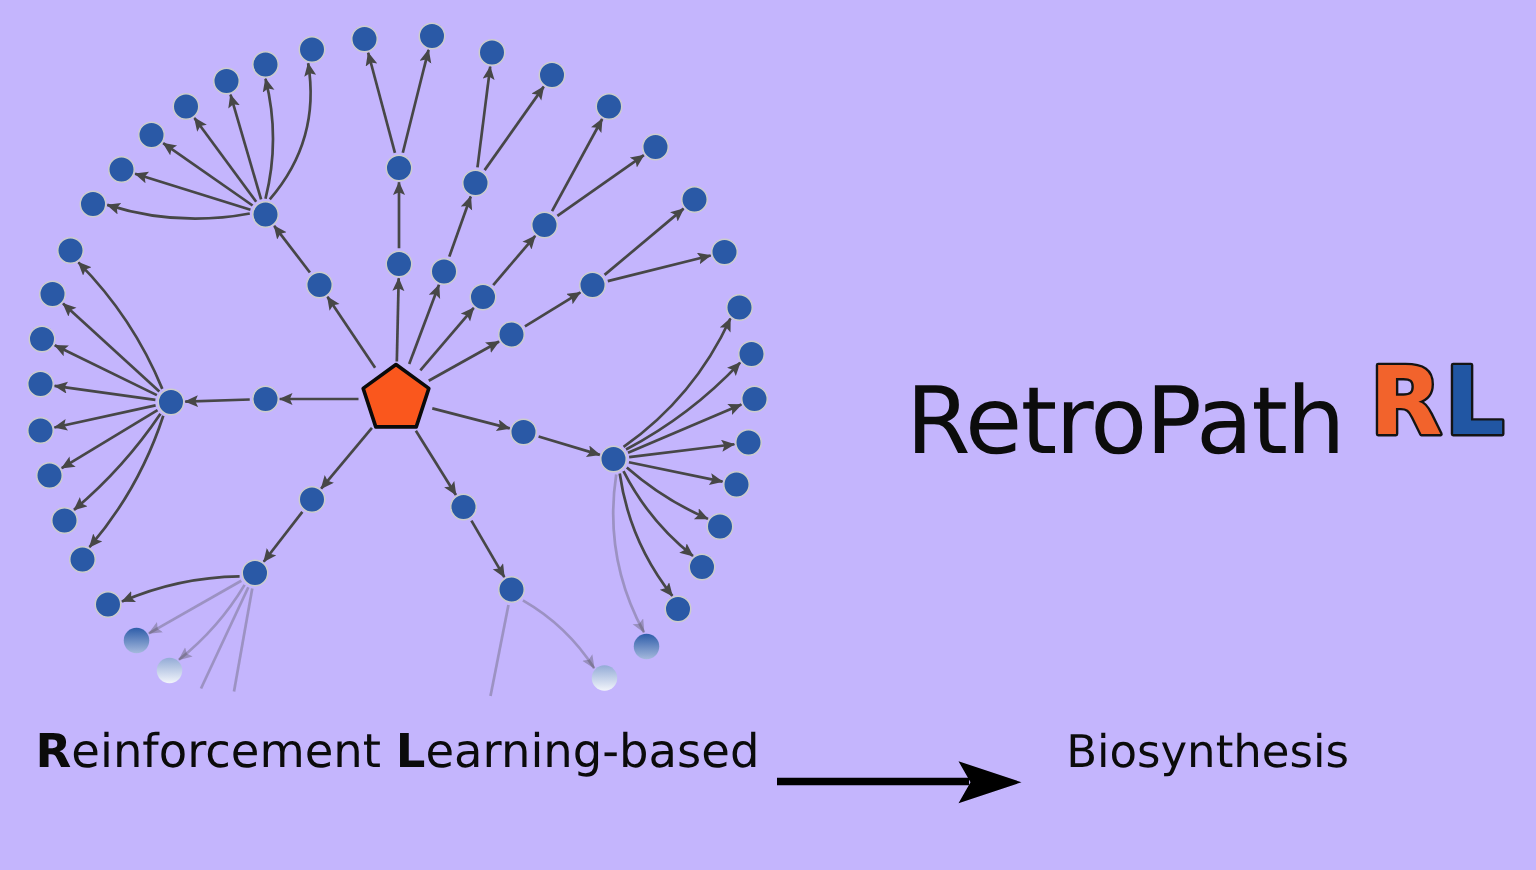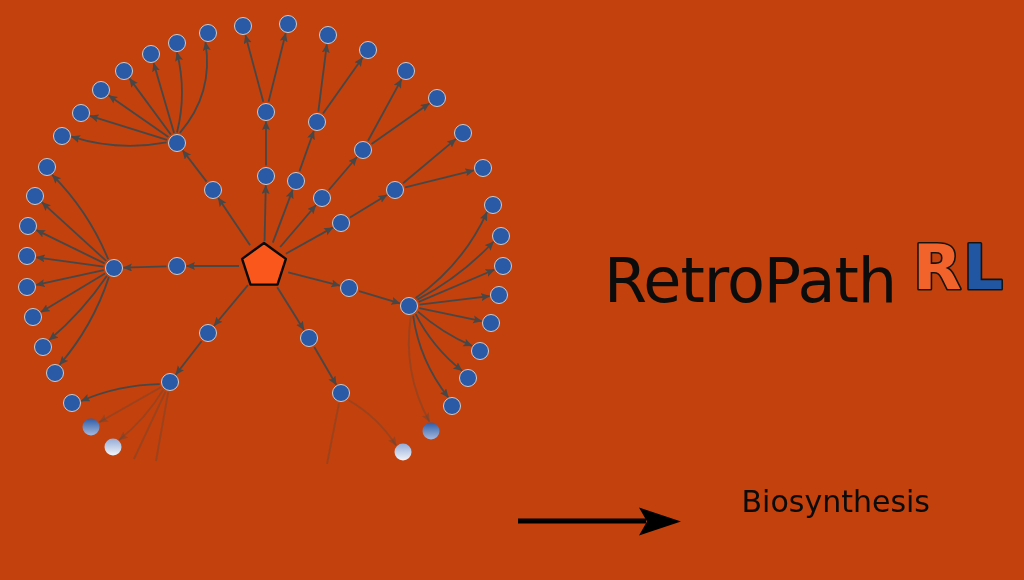--- a/index.html
+++ b/index.html
@@ -1,27 +1,27 @@
 <!DOCTYPE html>
 <html><head>
 <meta charset="utf-8">
 <style>
   html,body{margin:0;padding:0;background:#ffffff;}
-  .canvas{position:relative;width:1024px;height:580px;background:#c2410c;overflow:hidden;
+  .canvas{position:relative;width:1024px;height:580px;background:#c4b5fd;overflow:hidden;
           font-family:"DejaVu Sans","Liberation Sans",sans-serif;}
   #net{position:absolute;left:0;top:0;}
   .title{position:absolute;left:604px;top:232px;display:flex;align-items:baseline;}
   .title .main{font-size:62px;line-height:1.05;color:#0c0c0c;letter-spacing:-1px;}
   .logo{margin-left:16px;margin-bottom:-13px;}
   .logo text{font-family:"DejaVu Sans","Liberation Sans",sans-serif;font-size:63px;font-weight:bold;
              stroke:#141414;stroke-width:3.2;paint-order:stroke;stroke-linejoin:round;}
   .cap-left{position:absolute;left:3px;top:476px;width:524px;text-align:center;
             font-size:31px;line-height:50px;color:#0b0b0b;}
   .cap-left b{font-weight:bold;}
-  .cap-right{position:absolute;left:680px;top:476px;width:250px;text-align:right;
+  .cap-right{position:absolute;left:680px;top:476px;width:250px;text-align:center;
              font-size:30px;line-height:52px;color:#0b0b0b;}
   .big-arrow{position:absolute;left:513px;top:504px;}
 </style>
 </head>
 <body>
 
 <div class="canvas">
 
   <svg id="net" width="530" height="470" viewBox="0 0 530 470">
     <defs>
@@ -160,20 +160,21 @@
 
   <div class="title">
     <span class="main">RetroPath</span>
     <svg class="logo" width="100" height="70" viewBox="0 0 100 70">
       <text x="1" y="57" fill="#F2632C">R</text>
       <text x="51" y="57" fill="#2156A3">L</text>
     </svg>
   </div>
 
   <div class="cap-left">
+    <div><b>R</b><span>einforcement </span><b>L</b><span>earning-based</span></div>
   </div>
 
   <svg class="big-arrow" width="175" height="36" viewBox="0 0 175 36">
     <path d="M5,17 H133" stroke="#000" stroke-width="5" fill="none"></path>
     <path d="M126,3.5 L168,17.5 L126,31.5 L134,17.5 Z" fill="#000"></path>
   </svg>
 
   <div class="cap-right">
     <div>Biosynthesis</div>
   </div>

